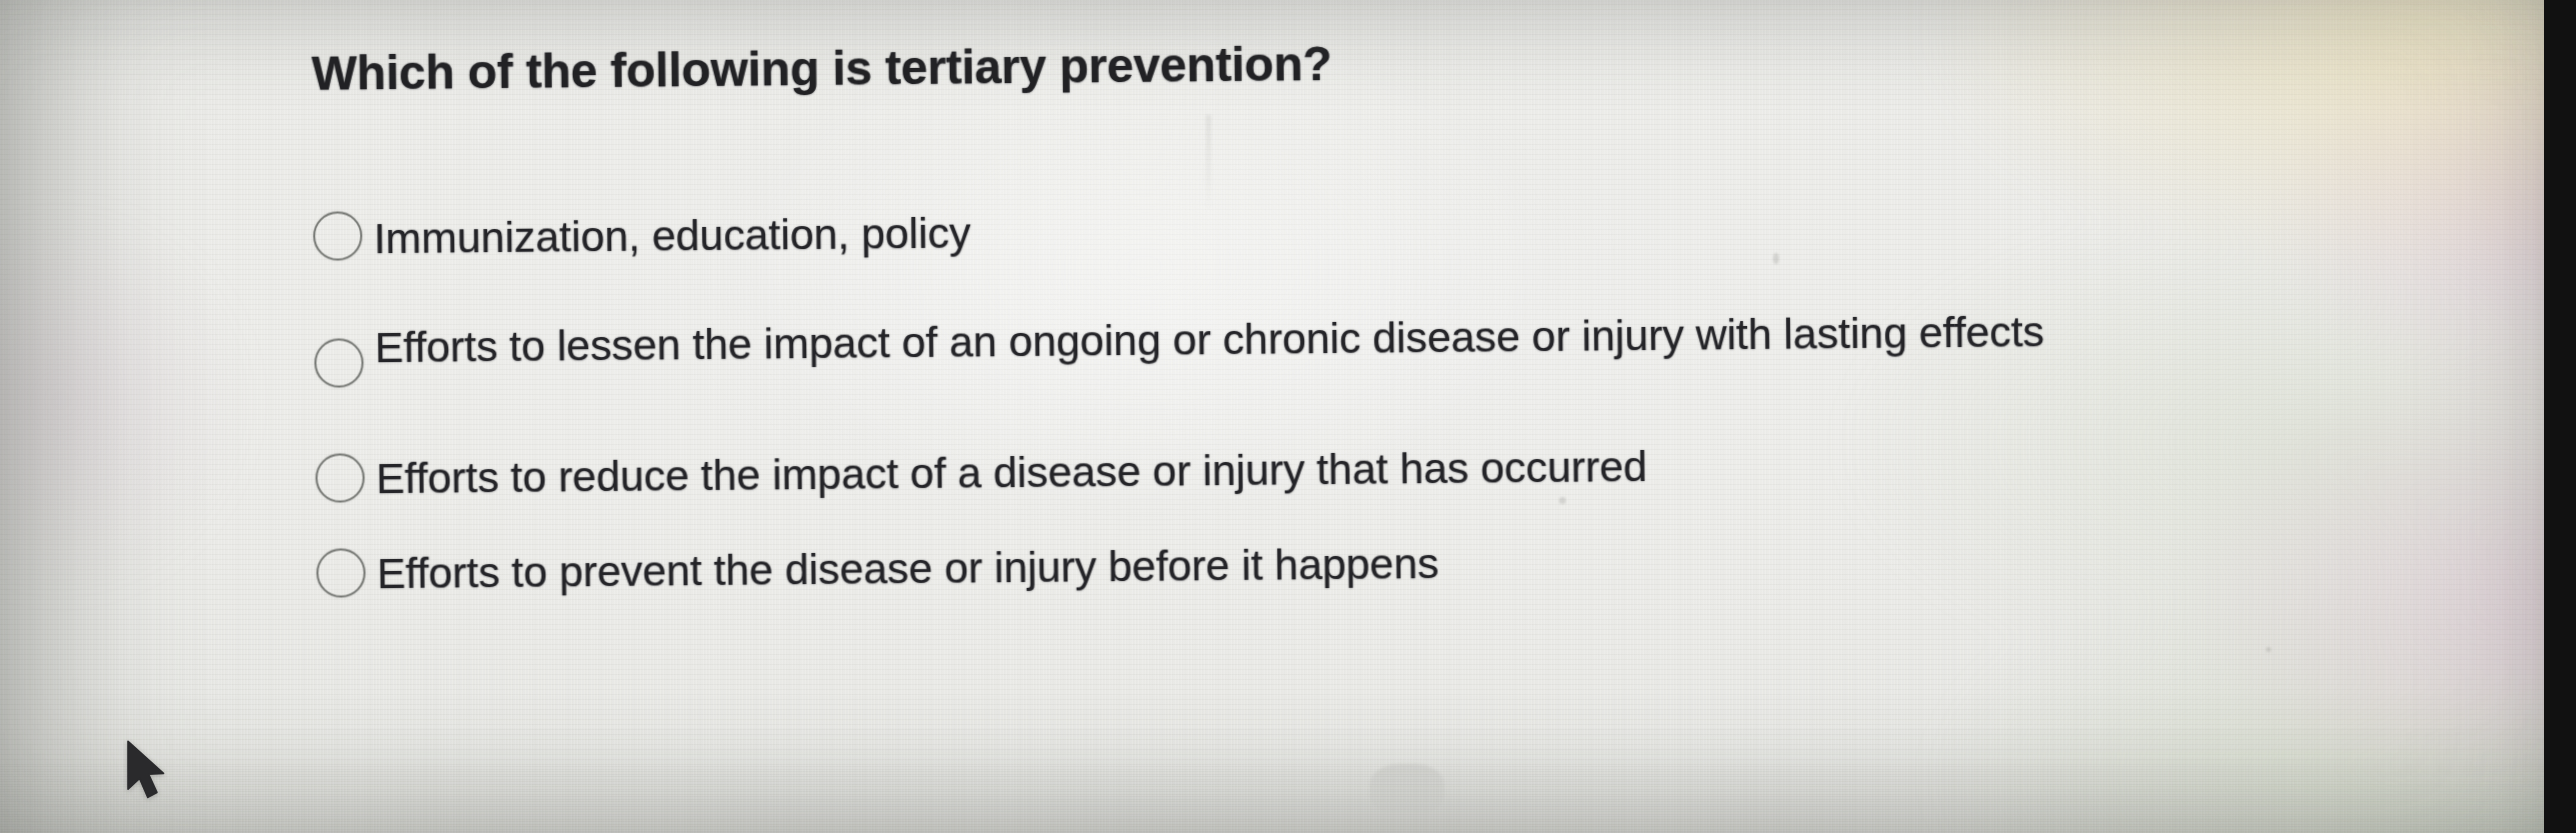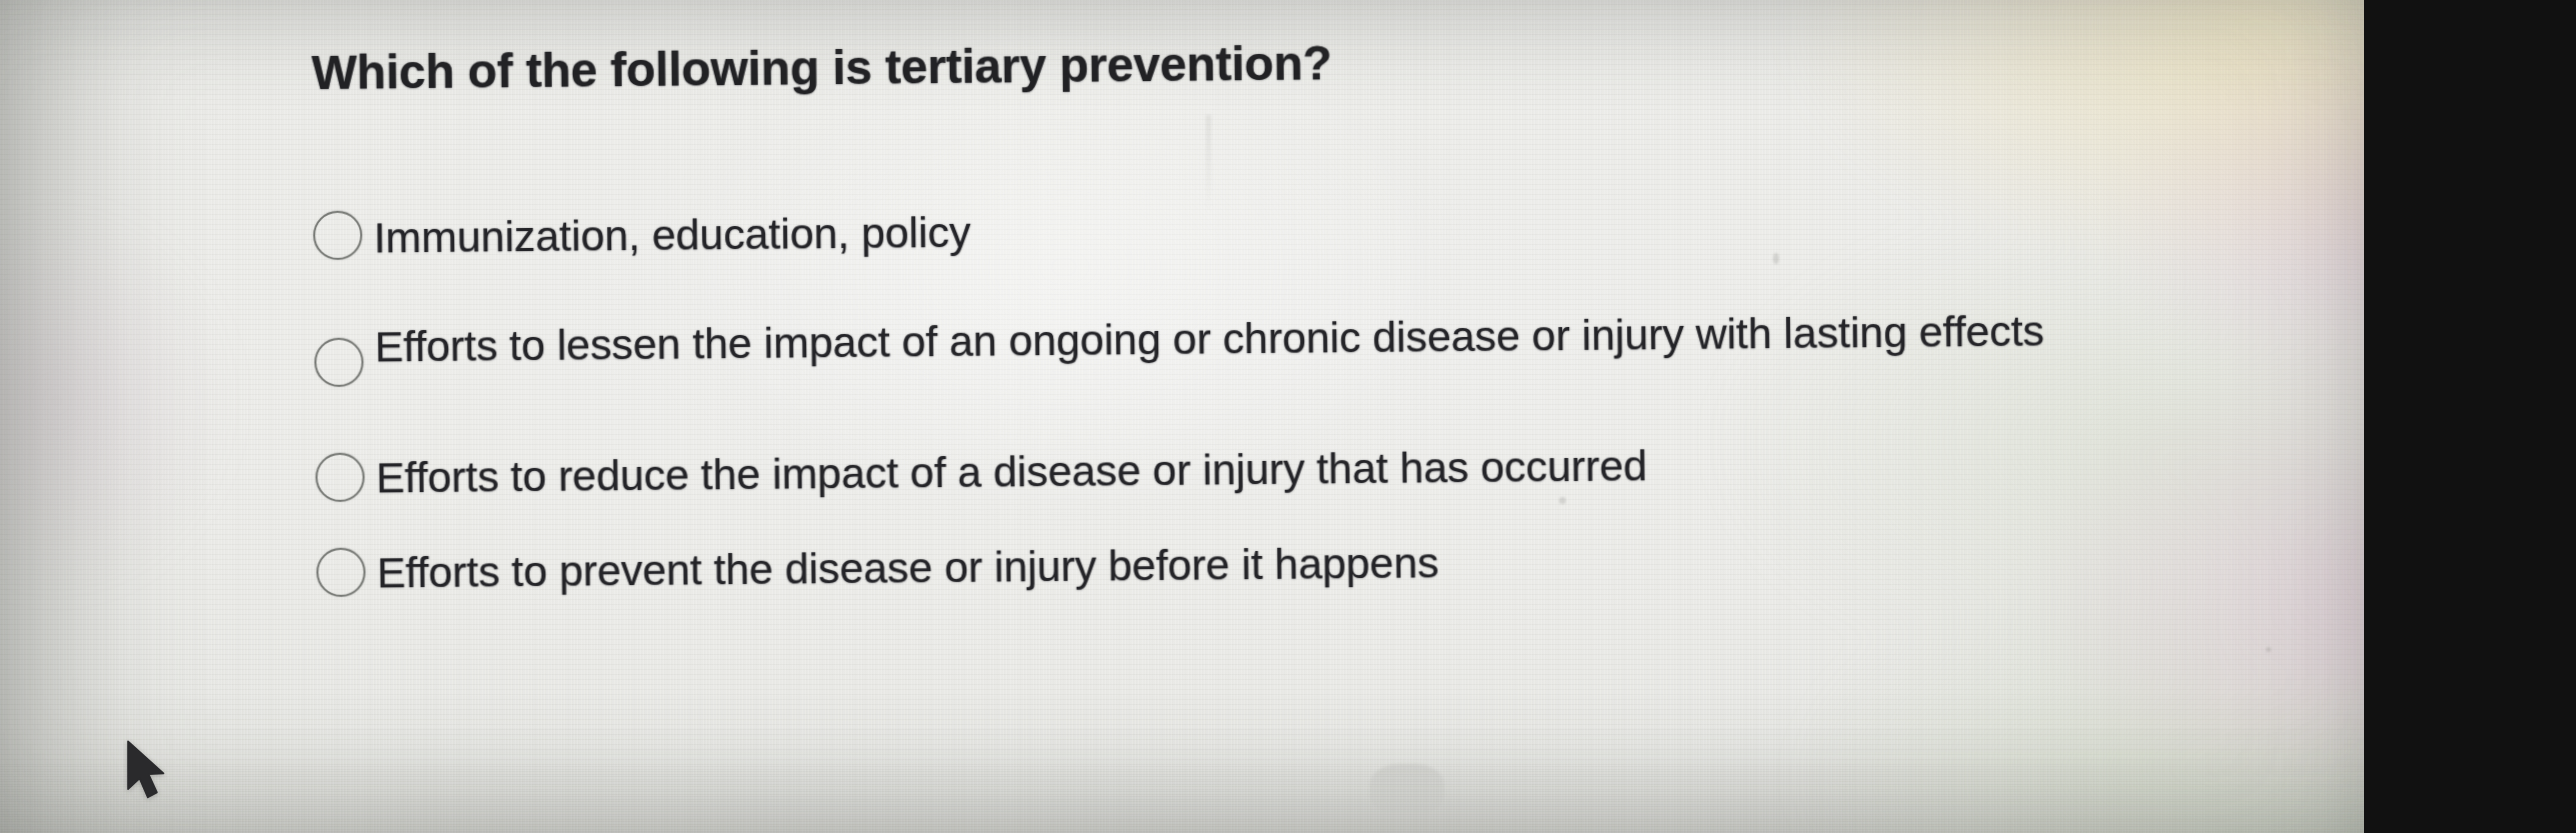--- a/index.html
+++ b/index.html
@@ -3,21 +3,21 @@
 <meta charset="utf-8">
 <title>Quiz question photo</title>
 <style>
   html, body {
     margin: 0;
     padding: 0;
     background: #111;
   }
   #screenshot {
     position: relative;
-    width: 2364px;
+    width: 2544px;
     height: 834px;
     overflow: hidden;
     background: #e3e3df;
     font-family: "Liberation Sans", sans-serif;
     -webkit-font-smoothing: antialiased;
   }
 
   
   .screen-base {
     position: absolute;

